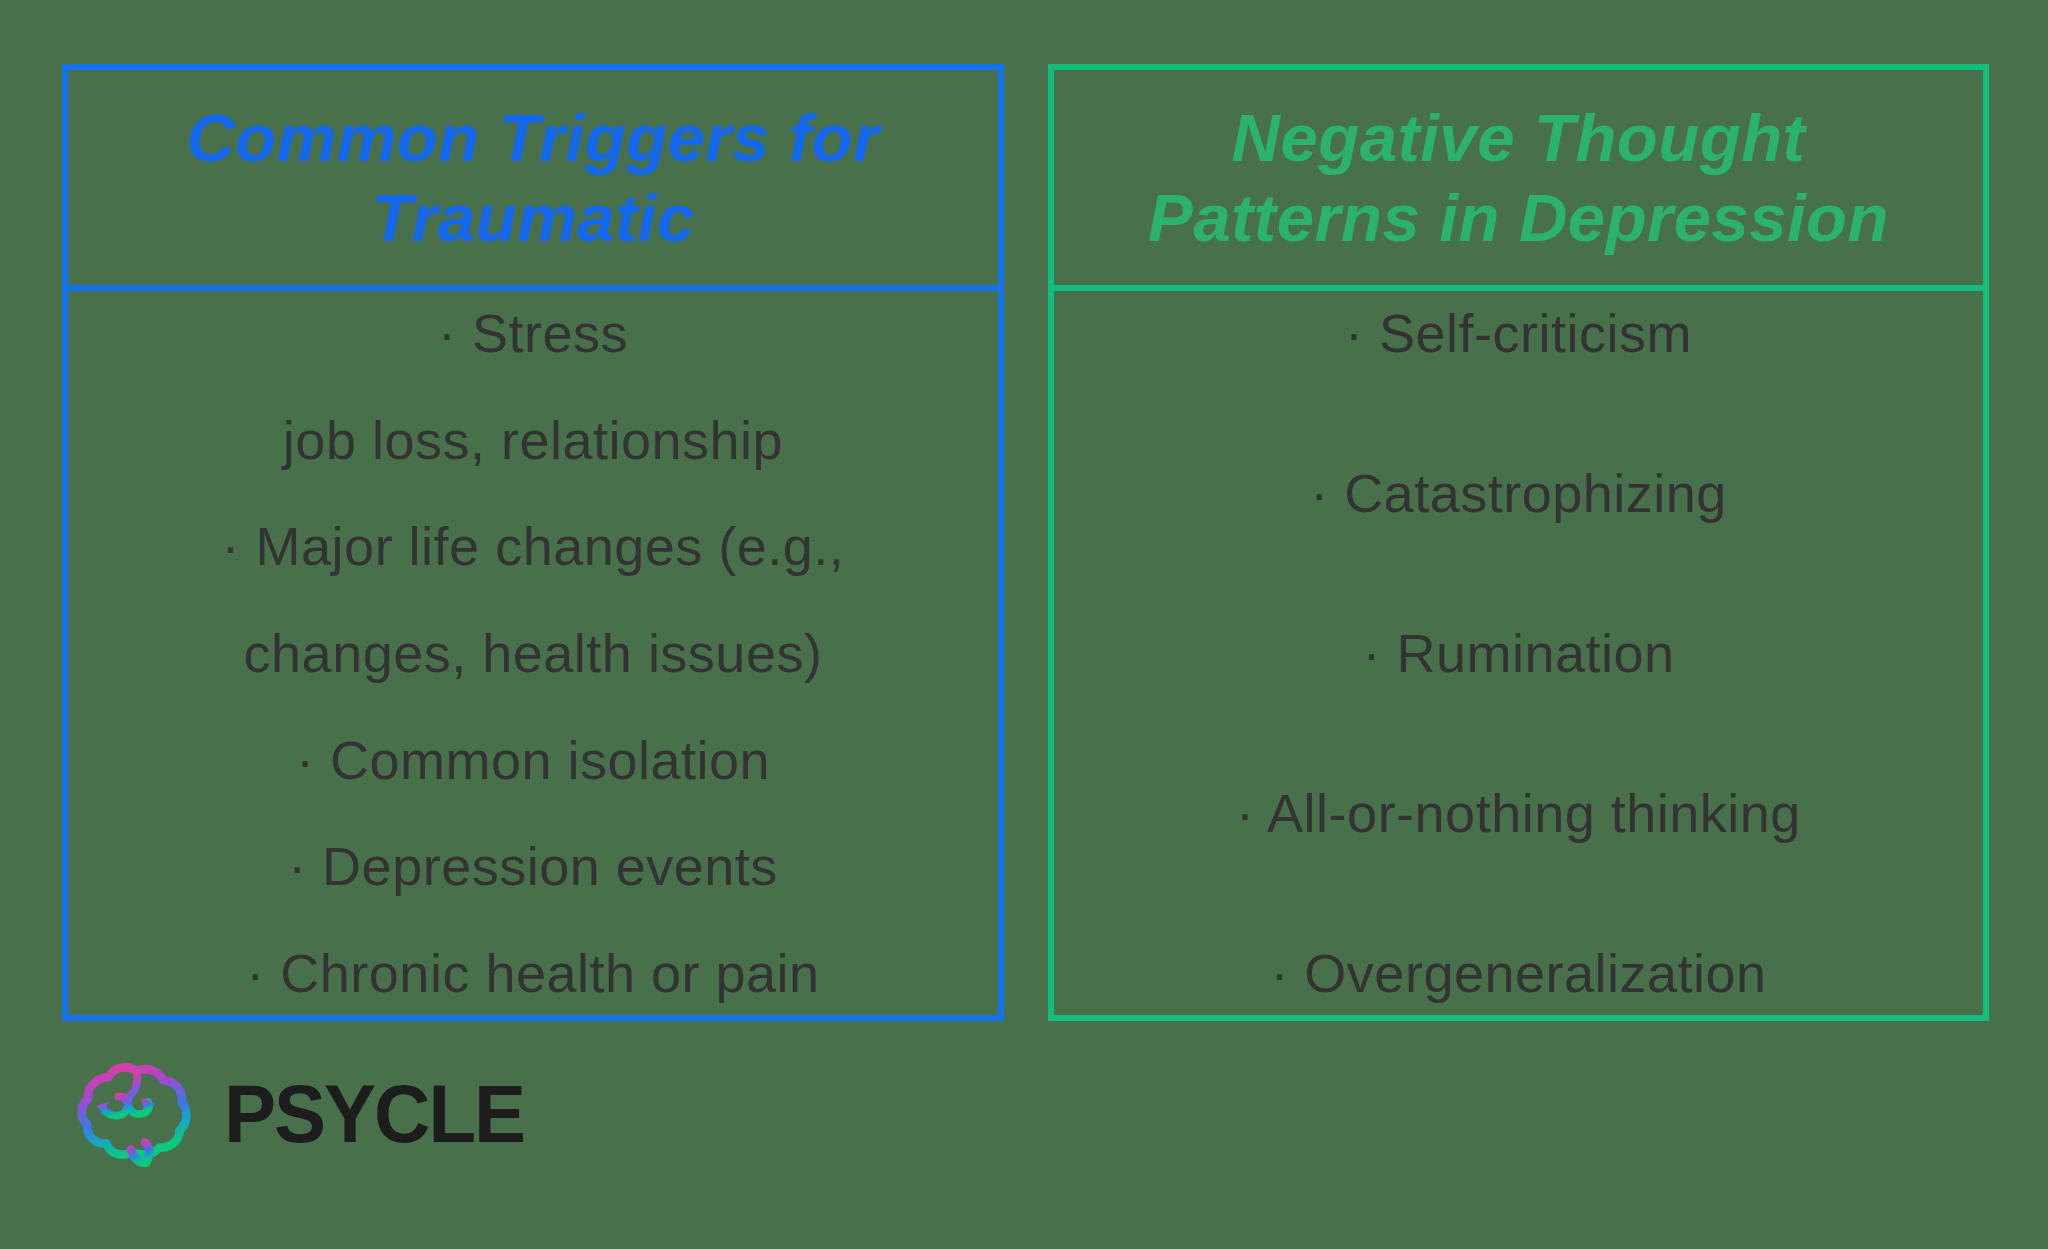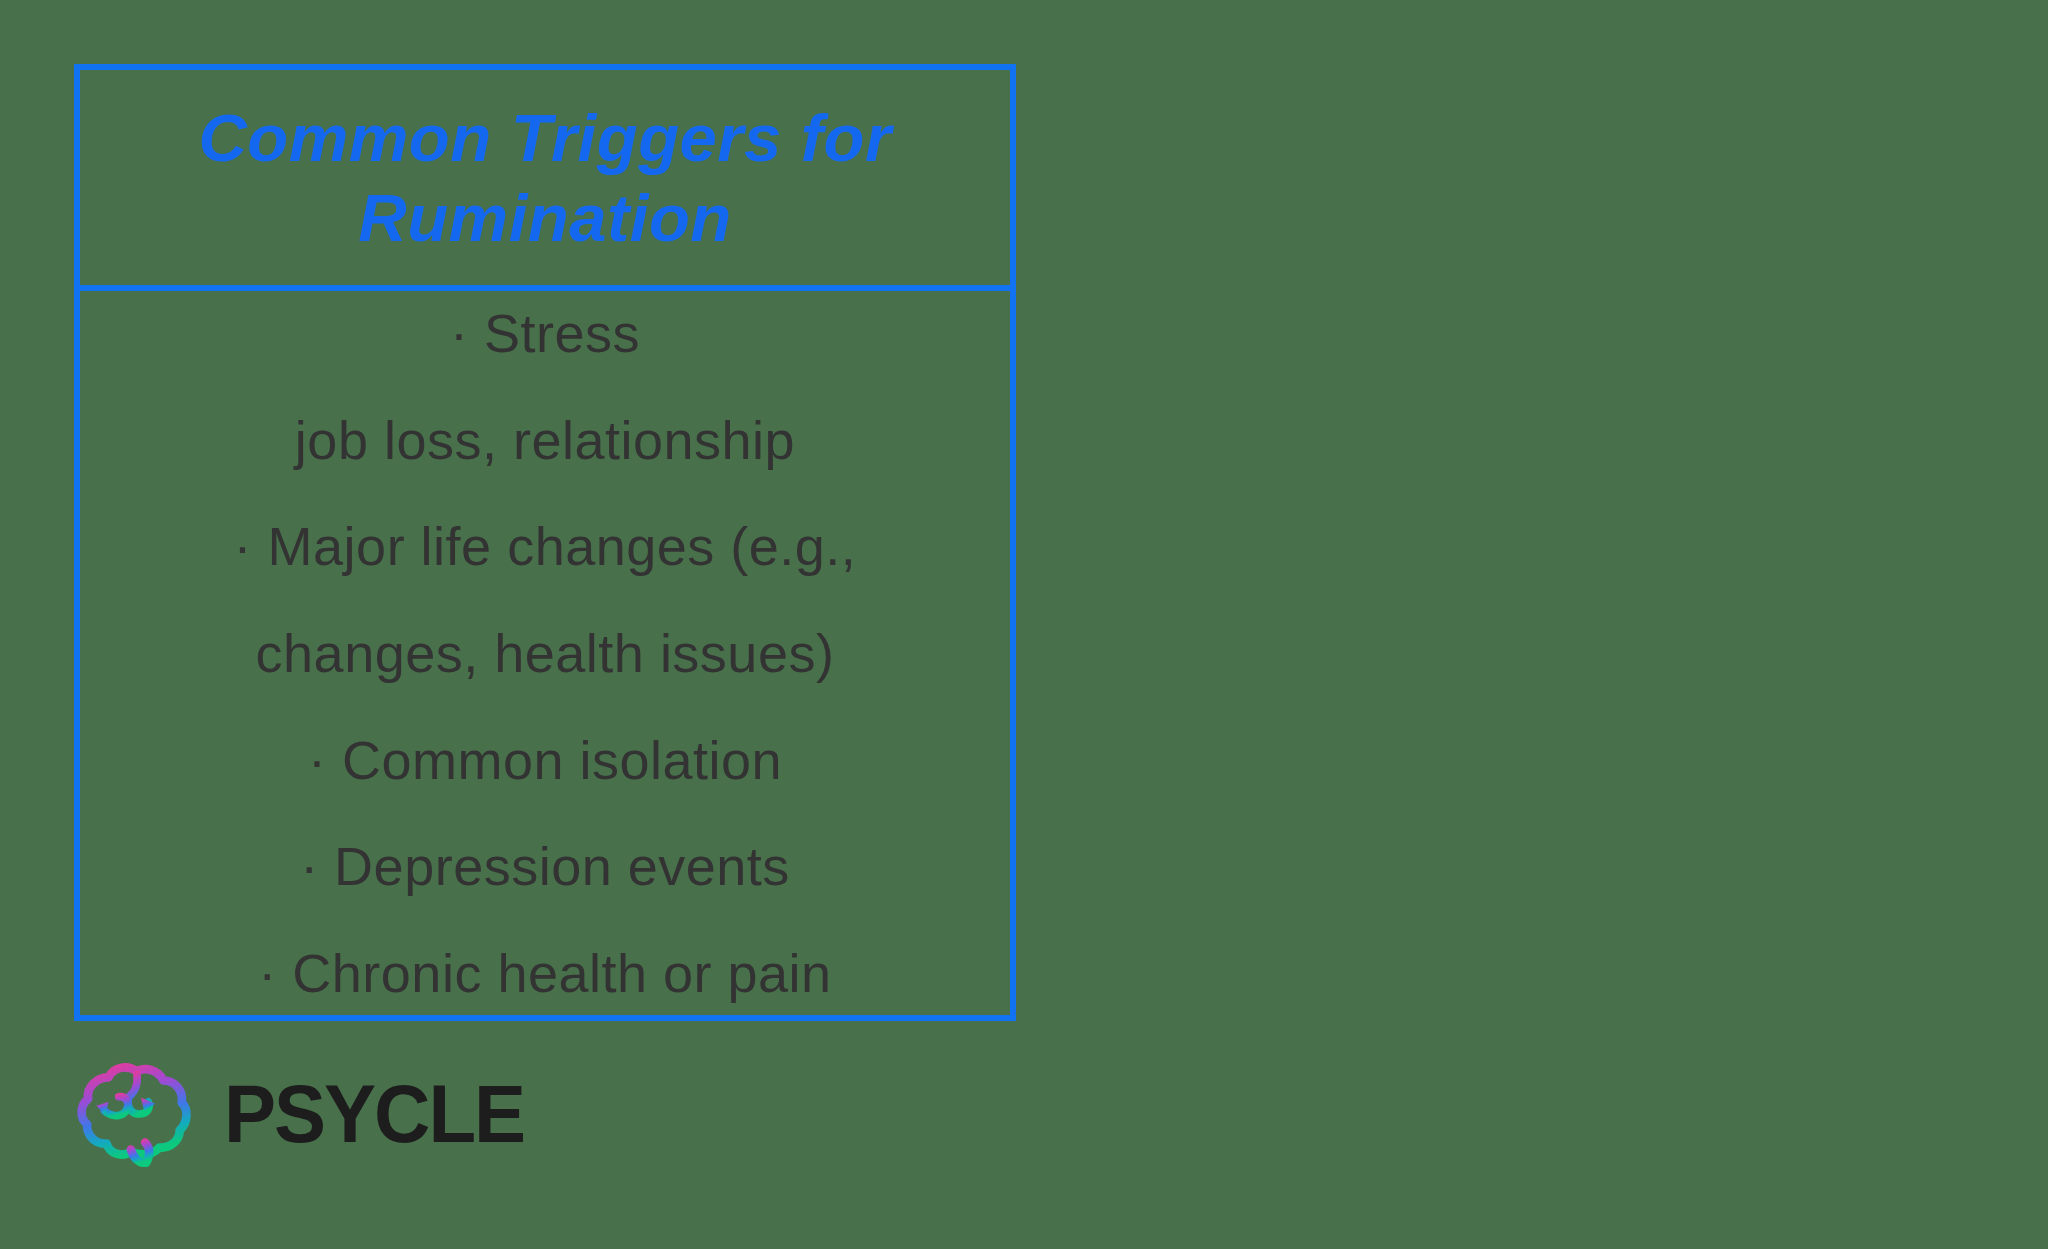--- a/index.html
+++ b/index.html
@@ -21,21 +21,21 @@
   .card {
     position: absolute;
     top: 64px;
     height: 957px;
     border: 6px solid var(--border, #1173F2);
     box-sizing: border-box;
     display: flex;
     flex-direction: column;
     background: transparent;
   }
-  .card-left  { left: 74px;  width: 942px; }
+  .card-left  { left: 62px;  width: 942px; }
   .card-right { left: 1048px; width: 941px; }
 
   .card-title {
     height: 221px;
     box-sizing: border-box;
     border-bottom: 6px solid var(--border, #1173F2);
     display: flex;
     flex-direction: column;
     justify-content: center;
     align-items: center;
@@ -88,33 +88,46 @@
   }
 </style>
 </head>
 <body style="background: rgb(72, 113, 75);">
 
 <div class="canvas">
 
   <section class="card card-left" style="--border: #1173F2; --title: #1468F0;">
     <div class="card-title">
         <div class="title-line">Common Triggers for</div>
-        <div class="title-line">Rumination</div>
+        <div class="title-line">Traumatic</div>
       </div>
     <div class="card-body">
         <div class="list-line">· Stress</div>
         <div class="list-line">job loss, relationship</div>
         <div class="list-line">· Major life changes (e.g.,</div>
         <div class="list-line">changes, health issues)</div>
         <div class="list-line">· Common isolation</div>
         <div class="list-line">· Depression events</div>
         <div class="list-line">· Chronic health or pain</div>
       </div>
   </section>
 
+  <section class="card card-right" style="--border: #12BE7E; --title: #2BB36D;">
+    <div class="card-title">
+        <div class="title-line">Negative Thought</div>
+        <div class="title-line">Patterns in Depression</div>
+      </div>
+    <div class="card-body">
+        <div class="list-line">· Self-criticism</div>
+        <div class="list-line">· Catastrophizing</div>
+        <div class="list-line">· Rumination</div>
+        <div class="list-line">· All-or-nothing thinking</div>
+        <div class="list-line">· Overgeneralization</div>
+      </div>
+  </section>
 
   <div class="logo">
     <svg class="brain-svg" viewBox="0 0 124 104" fill="none" xmlns="http://www.w3.org/2000/svg">
       <defs>
         <linearGradient id="brainGrad" x1="0.15" y1="0" x2="0.45" y2="1">
           <stop offset="0" stop-color="#E23C9E"></stop>
           <stop offset="0.32" stop-color="#9C4BD4"></stop>
           <stop offset="0.60" stop-color="#3F77E8"></stop>
           <stop offset="0.80" stop-color="#14A9C0"></stop>
           <stop offset="1" stop-color="#0DC97E"></stop>

